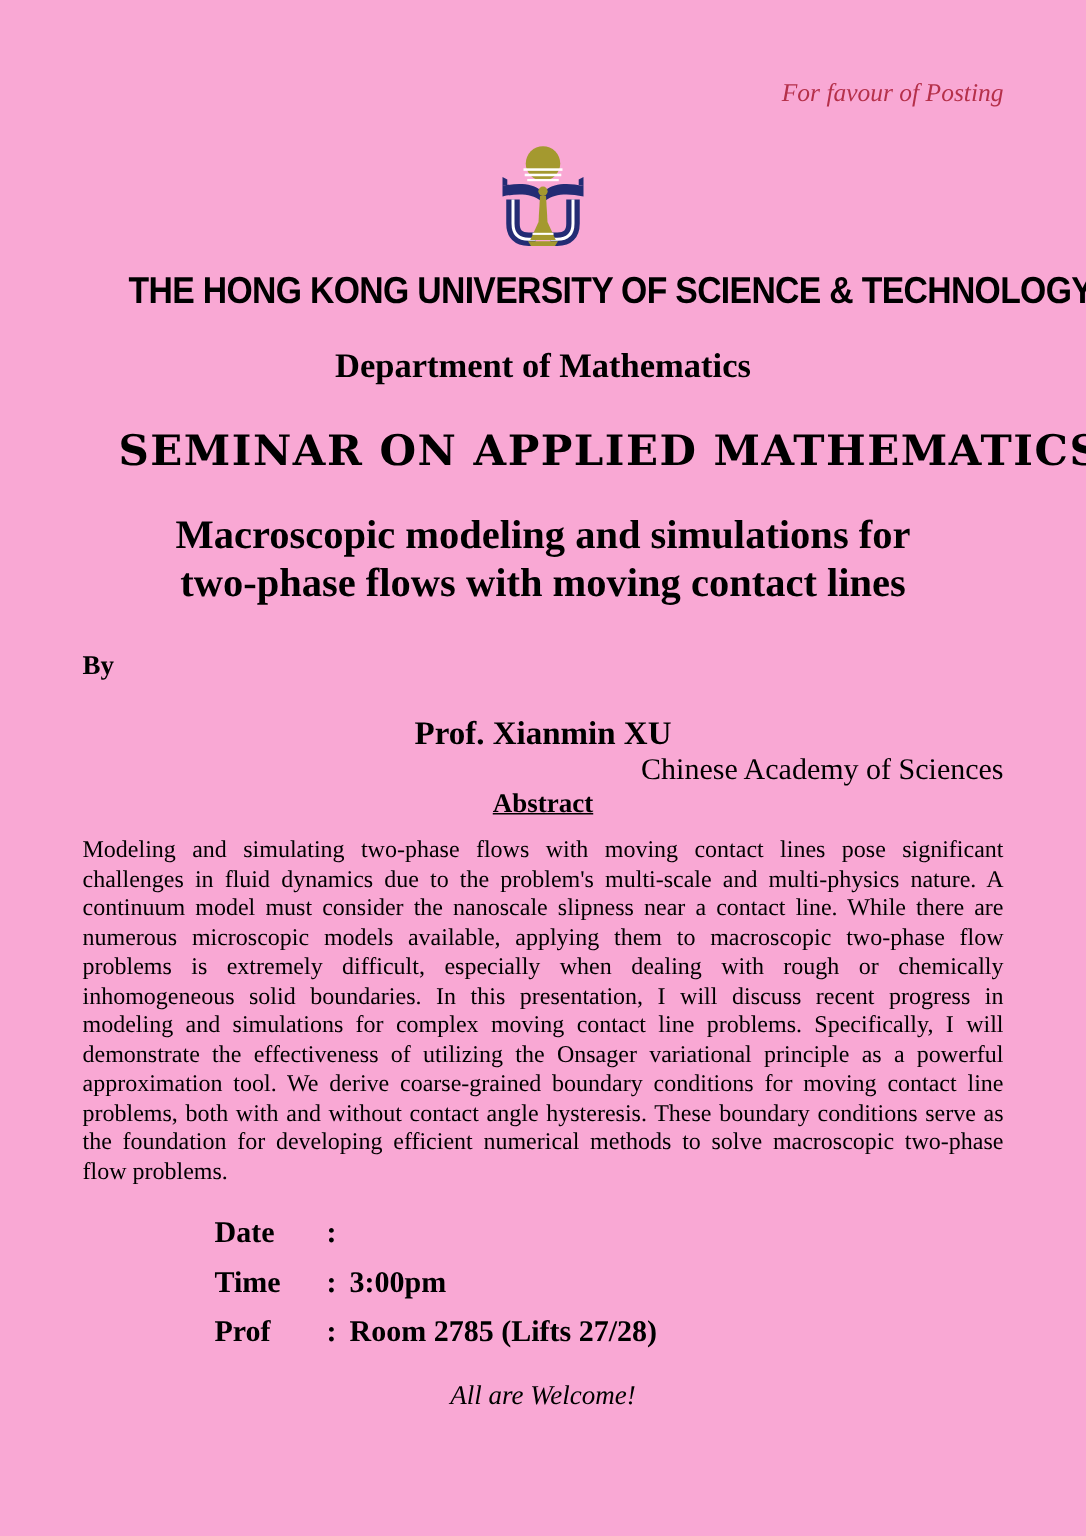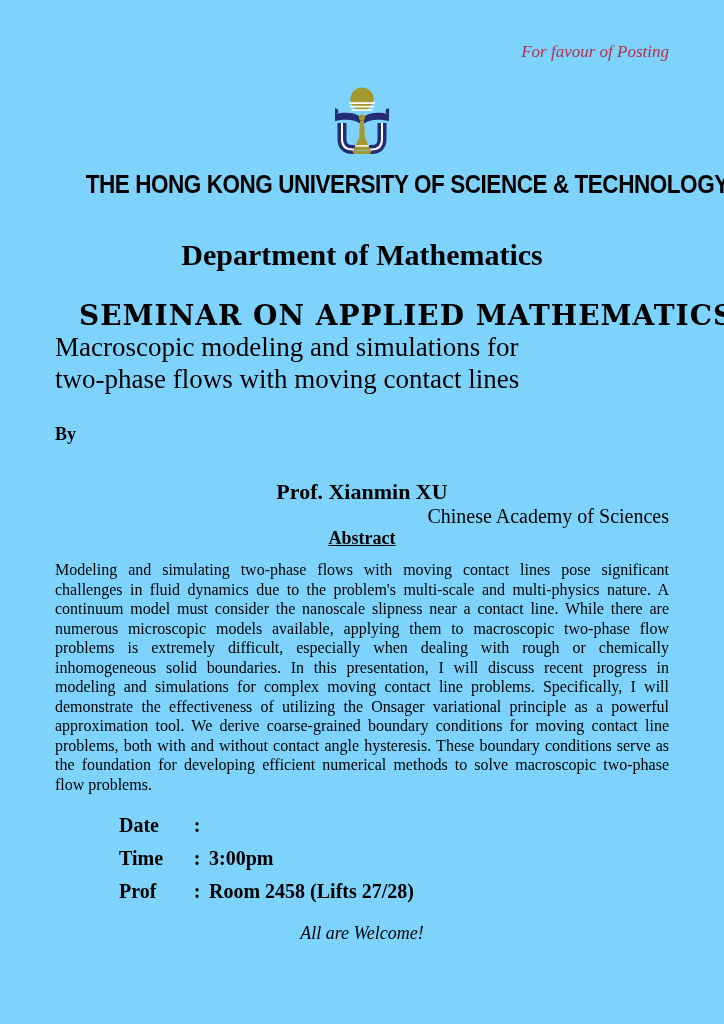--- a/index.html
+++ b/index.html
@@ -6,22 +6,22 @@
   body {
     width: 724px; height: 1024px;
     font-family: "Liberation Serif", serif;
     color: #000;
     overflow: hidden;
   }
   .page {
     position: relative;
     width: 724px; height: 1024px;
     box-sizing: border-box;
-    padding: 6px 55px;
-    background: #7dd3fc;
+    padding: 16px 55px;
+    background: #f9a8d4;
   }
   .posting-note {
     padding-top: 36px;
     text-align: right;
     font-style: italic;
     font-size: 17px;
     color: #b5304a;
   }
   .logo-wrap {
     margin-top: 24px;
@@ -34,49 +34,50 @@
     font-family: "Liberation Sans", sans-serif;
     font-weight: bold;
     font-size: 25px;
     letter-spacing: -0.5px;
     word-spacing: 0px;
     white-space: nowrap;
     transform: scaleX(0.90);
     transform-origin: 50% 50%;
   }
   .department {
-    margin-top: 39px;
+    margin-top: 22px;
     text-align: center;
     font-weight: bold;
-    font-size: 30px;
+    font-size: 23px;
   }
   .series {
     margin-top: 27px;
     text-align: center;
     font-family: "DejaVu Serif", serif;
     font-weight: bold;
     font-size: 28px;
     letter-spacing: 1px;
     white-space: nowrap;
     margin-left: 24px;
   }
   .title {
-    text-align: left;
-    font-weight: normal;
+    margin-top: 24px;
+    text-align: center;
+    font-weight: bold;
     font-size: 27px;
     line-height: 1.17;
   }
   .by {
     margin-top: 29px;
     text-align: left;
     font-weight: bold;
     font-size: 18px;
   }
   .speaker {
-    margin-top: 34px;
+    margin-top: 22px;
     text-align: center;
     font-weight: bold;
     font-size: 22px;
   }
   .affiliation {
     text-align: right;
     font-size: 20px;
   }
   .abstract-heading {
     text-align: center;
@@ -85,21 +86,21 @@
   }
   .abstract-heading span { text-decoration: underline; }
   .abstract-body {
     margin-top: 11px;
     font-size: 16px;
     line-height: 19.5px;
     text-align: justify;
   }
   .details {
     margin-top: 15px;
-    margin-left: 64px;
+    margin-left: 88px;
     font-weight: bold;
     font-size: 20px;
   }
   .detail-row { display: flex; height: 33px; align-items: center; }
   .detail-label { width: 66px; }
   .detail-sep   { width: 24px; text-align: center; }
   .closing {
     margin-top: 15px;
     text-align: center;
     font-style: italic;
@@ -167,19 +168,19 @@
       <span class="detail-sep">:</span>
     </div>
     <div class="detail-row">
       <span class="detail-label">Time</span>
       <span class="detail-sep">:</span>
       <span class="detail-value">3:00pm</span>
     </div>
     <div class="detail-row">
       <span class="detail-label">Prof</span>
       <span class="detail-sep">:</span>
-      <span class="detail-value">Room 2458 (Lifts 27/28)</span>
+      <span class="detail-value">Room 2785 (Lifts 27/28)</span>
     </div>
   </div>
 
   <div class="closing">All are Welcome!</div>
 
 </div>
 
 </body></html>

